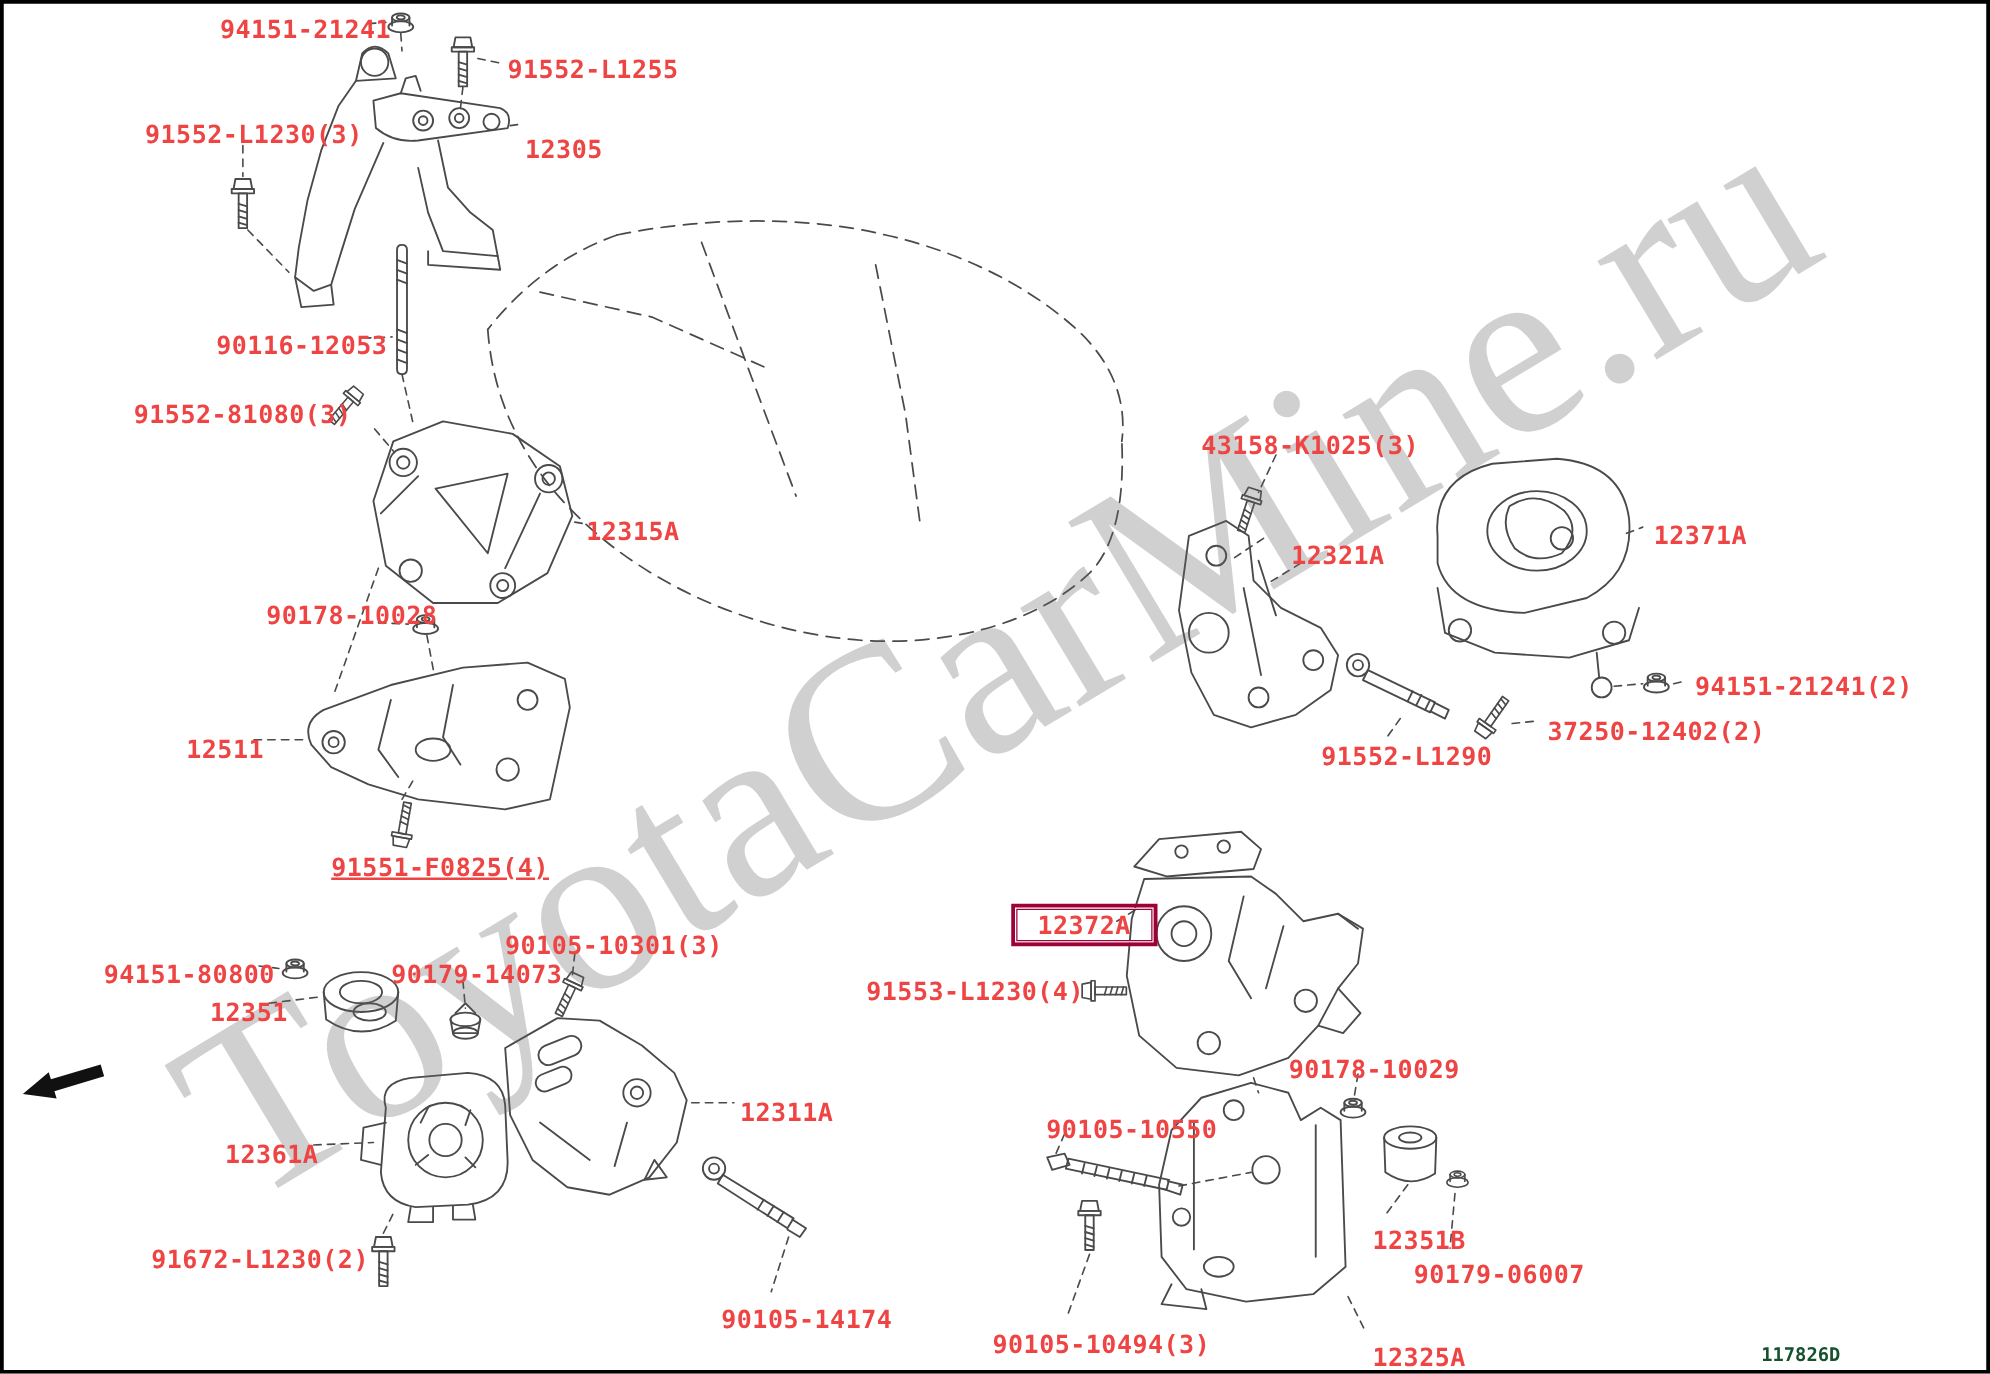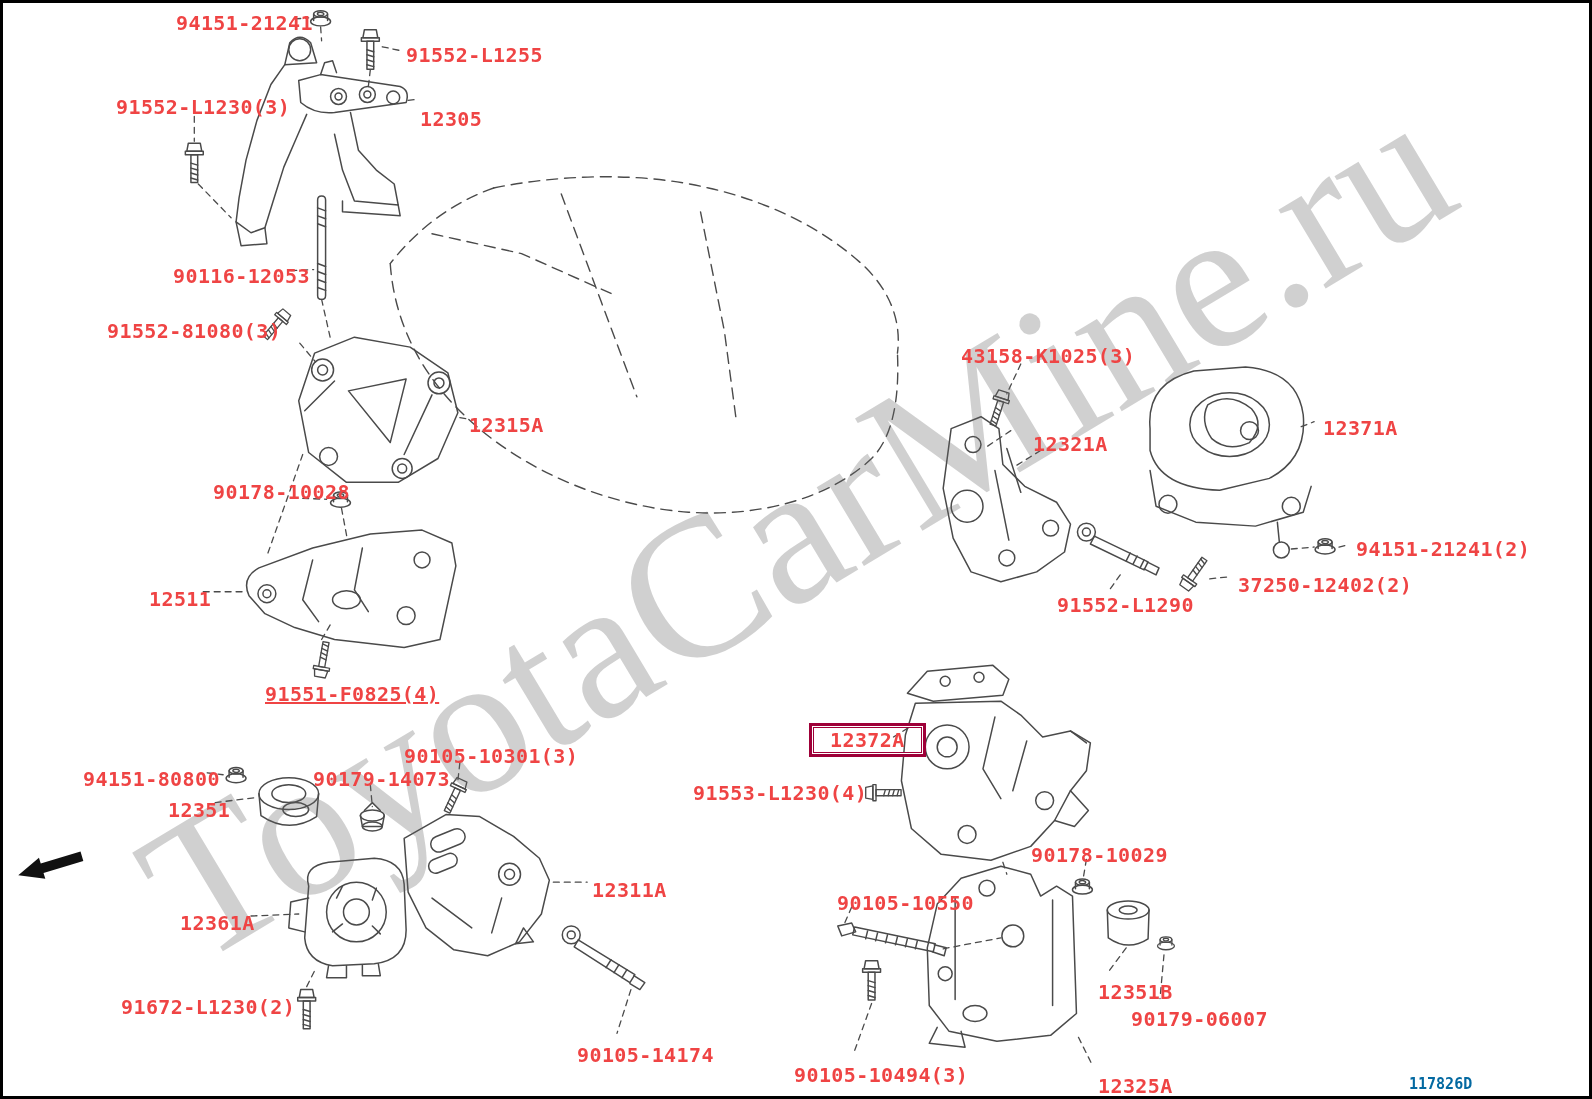--- a/index.html
+++ b/index.html
@@ -30,21 +30,21 @@
     border:3px solid var(--highlight);
     box-shadow: inset 0 0 0 1px #fff, inset 0 0 0 2px var(--highlight);
     padding:2px 18px; margin-left:-9px; margin-top:-7px;
   }
   .front-note {
     position:absolute; left:78px; top:842px;
     font-size:15px; font-weight:bold; color:#141414; line-height:1.75;
   }
   .diagram-code {
     position:absolute; left:1406px; top:1072px;
-    font-size:15px; font-weight:bold; color:#0369a1;text-align:right;
+    font-size:15px; font-weight:bold; color:#14532d;text-align:right;
   }
 </style>
 </head>
 <body>
 
 <div class="stage">
 
   <svg class="art" viewBox="0 0 1592 1099">
     <defs>
       <g id="boltS">

